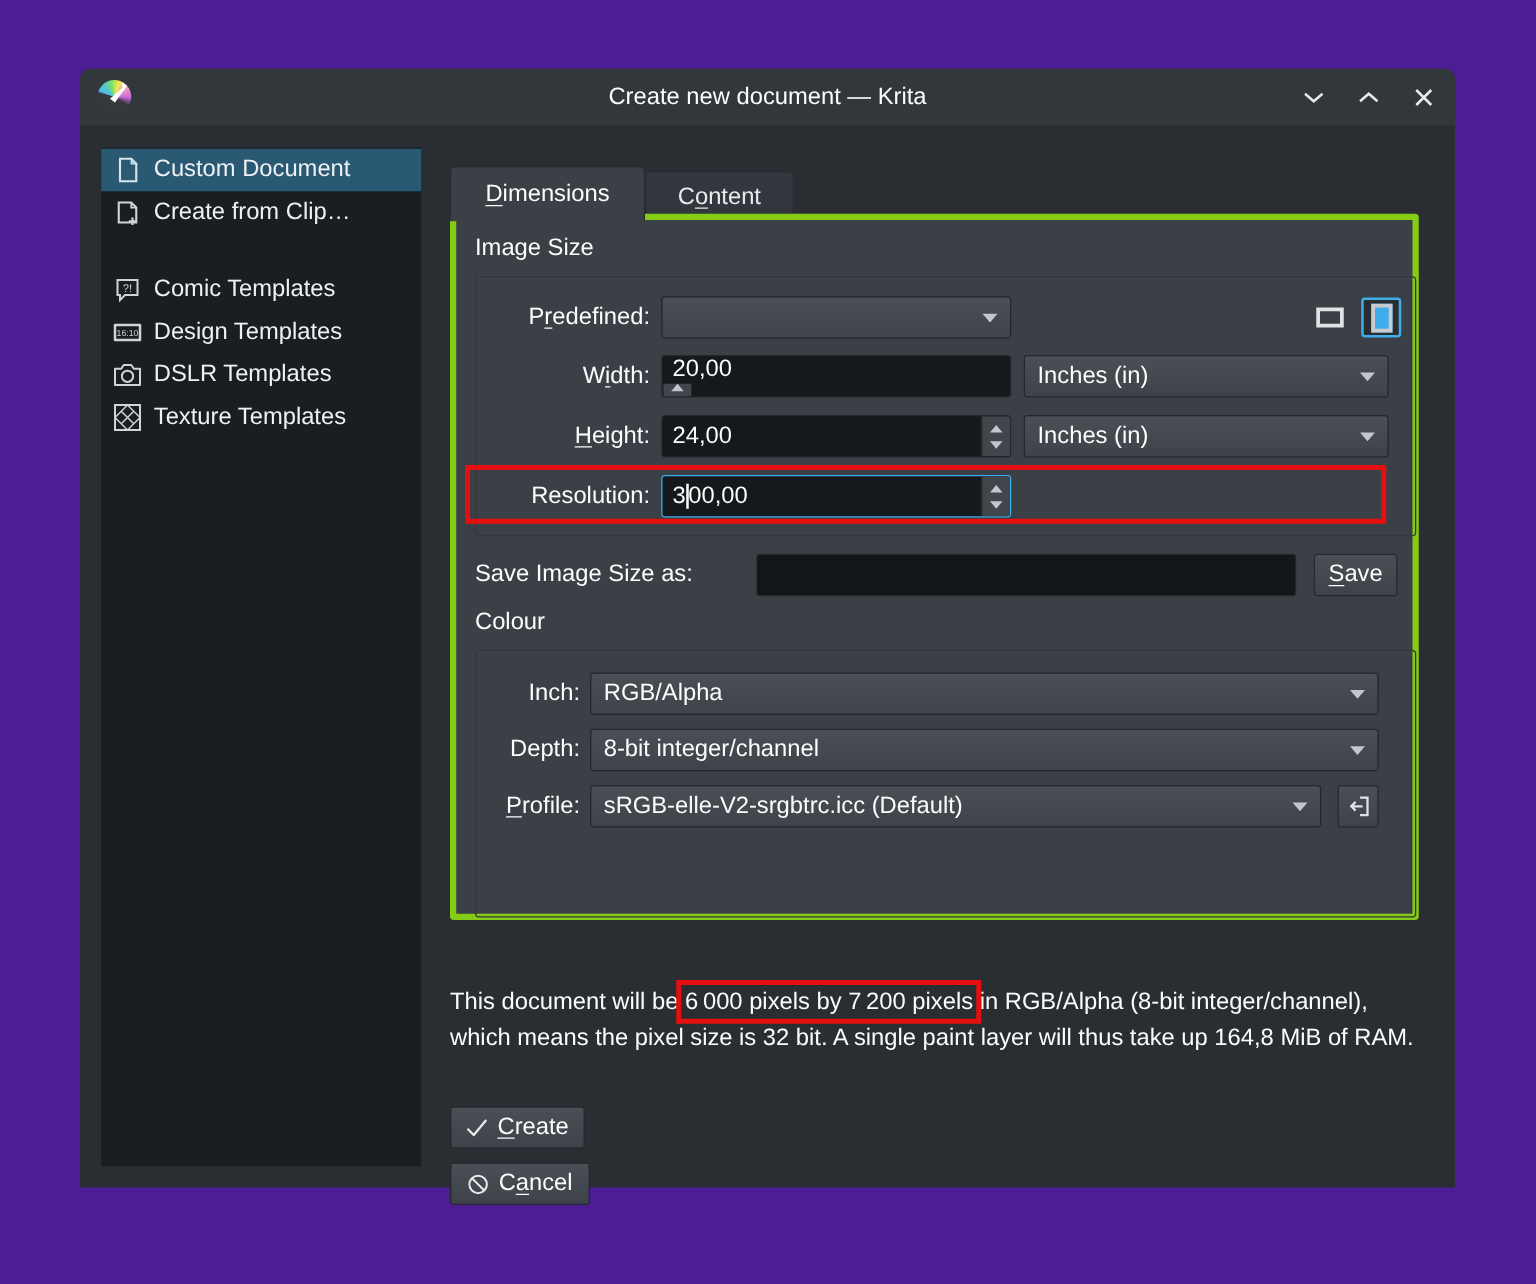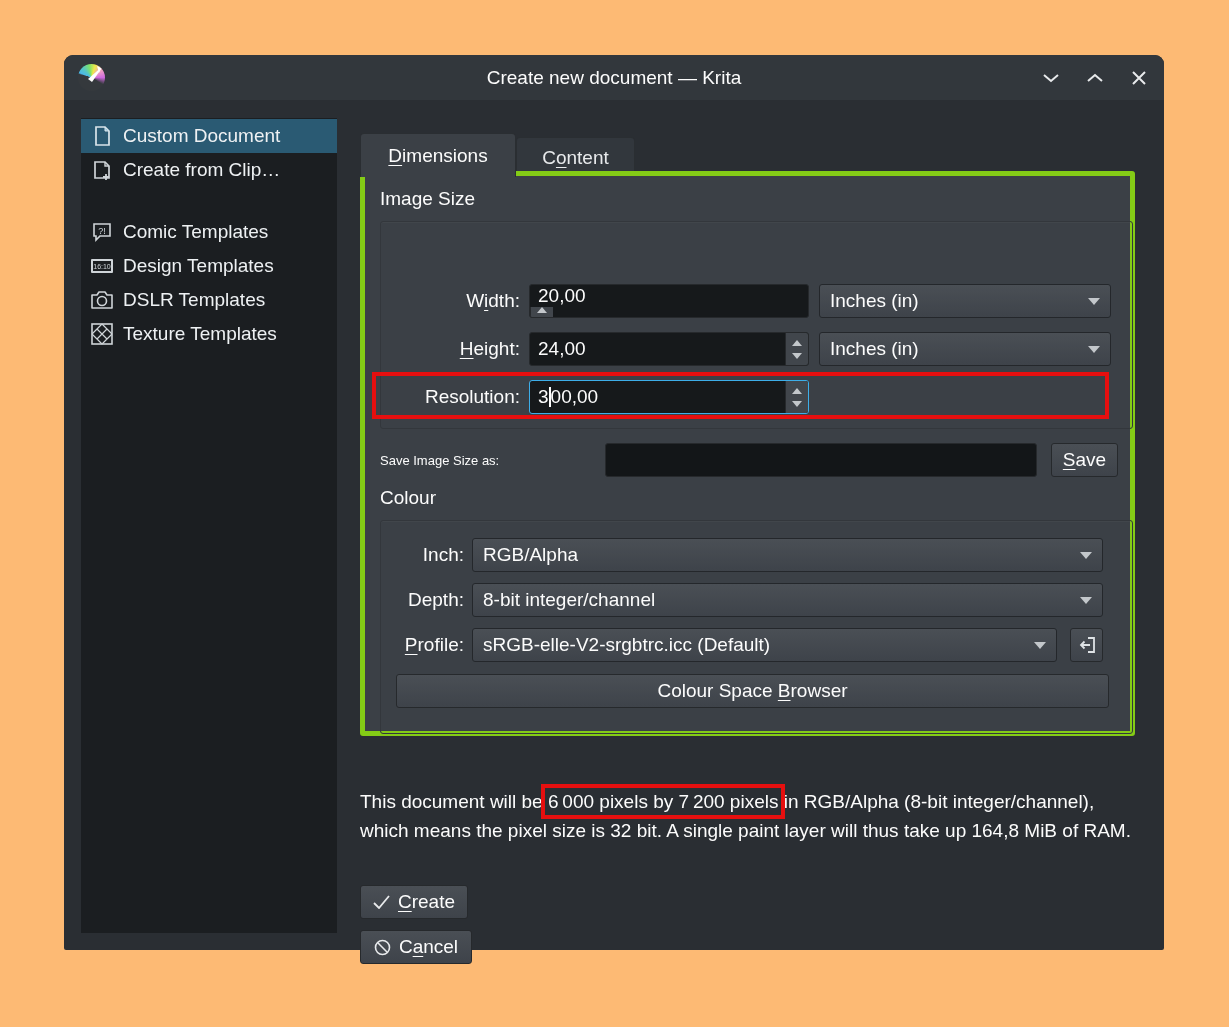--- a/index.html
+++ b/index.html
@@ -1,18 +1,18 @@
 <!DOCTYPE html>
 <html><head>
 <meta charset="utf-8">
 <style>
   * { margin:0; padding:0; box-sizing:border-box; }
   html,body { background:#000; }
   body { font-family:"Liberation Sans", sans-serif; color:#fcfcfc; }
-  .stage { position:relative; width:1229px; height:1027px; background:#fdba74; overflow:hidden; }
+  .stage { position:relative; width:1229px; height:1027px; background:#4c1d95; overflow:hidden; }
 
   .dialog { position:absolute; left:64px; top:55px; width:1100px; height:895px;
             background:#2a2e33; border-radius:9px 9px 2px 2px; }
 
   
   .titlebar { position:absolute; left:0; top:0; width:100%; height:45px;
               background:#32373c; border-radius:9px 9px 0 0; }
   .app-icon { position:absolute; left:14px; top:9px; width:27px; height:27px; border-radius:50%;
               background:conic-gradient(from 140deg, #35393d 0 40%, #4ab8e8 42%, #58c8c0 50%, #7ee26a 58%, #f0e84a 66%, #f0a0c0 76%, #d06ae0 86%, #35393d 95%);
               overflow:hidden; }
@@ -197,20 +197,36 @@
         <span><span>C</span><span class="mn">o</span><span>ntent</span></span>
       </div>
     </div>
 
     <div class="pane">
 
       <div class="group-title" style="left:15px; top:12px;">Image Size</div>
 
       <div class="gframe" style="left:15px; top:45px; width:753px; height:208px;">
 
+        <div class="row" style="left:0; top:15px; width:740px;">
+          <div class="rlabel" style="width:148px; padding-right:9px;">
+            <span>P</span><span class="mn">r</span><span>edefined:</span>
+          </div>
+          <div class="combo" style="width:280px;">
+            <span></span>
+            <span class="arrow"></span>
+          </div>
+          <div style="flex:1;"></div>
+          <button class="orient-btn" style="margin-right:10px;">
+            <span class="land-glyph"></span>
+          </button>
+          <button class="orient-btn checked">
+            <span class="port-glyph"></span>
+          </button>
+        </div>
 
         <div class="row" style="left:0; top:62px; width:740px;">
           <div class="rlabel" style="width:148px; padding-right:9px;">
             <span>W</span><span class="mn">i</span><span>dth:</span>
           </div>
           <div class="spin" style="width:280px;flex-direction:column;">
             <div class="val">20,00</div>
             <div class="btns">
               <span class="tri-up"></span>
               <span class="tri-down"></span>
@@ -249,21 +265,21 @@
               </div>
             <div class="btns">
               <span class="tri-up"></span>
               <span class="tri-down"></span>
             </div>
           </div>
         </div>
       </div>
 
       <div class="row" style="left:15px; top:267px; width:753px;">
-        <div style="font-size:13px;">Save Image Size as:</div>
+        <div style="font-size:19px;">Save Image Size as:</div>
         <input class="entry" style="position: absolute; left: 225px; width: 432px;" value="">
         <button class="btn" style="position:absolute; left:671px; width:67px;">
           <span><span></span><span class="mn">S</span><span>ave</span></span>
         </button>
       </div>
 
       <div class="group-title" style="left:15px; top:311px;">Colour</div>
 
       <div class="gframe" style="left:15px; top:344px; width:753px; height:214px;">
 
@@ -292,23 +308,20 @@
             <span class="arrow"></span>
           </div>
           <button class="btn" style="width:33px; margin-left:13px; padding:0;">
             <svg width="18" height="18" viewBox="0 0 18 18">
               <path d="M10 2 h6 v14 h-6" fill="none" stroke="#dfe3e6" stroke-width="1.8"></path>
               <path d="M12 9 H3 M6.5 5.5 L3 9 l3.5 3.5" fill="none" stroke="#dfe3e6" stroke-width="1.8"></path>
             </svg>
           </button>
         </div>
 
-        <button class="btn" style="position:absolute; left:15px; top:153px; width:713px;">
-          <span><span>Colour Space </span><span class="mn">B</span><span>rowser</span></span>
-        </button>
       </div>
     </div>
 
     <div class="summary">
       <span>This document will be </span><span class="hl-pixels">6 000 pixels by 7 200 pixels</span><span> in RGB/Alpha (8-bit integer/channel), which means the pixel size is 32 bit. A single paint layer will thus take up 164,8 MiB of RAM.</span>
     </div>
 
     <div class="actions">
       <button class="btn" style="width:108px;">
         <svg width="17" height="14" viewBox="0 0 17 14">

